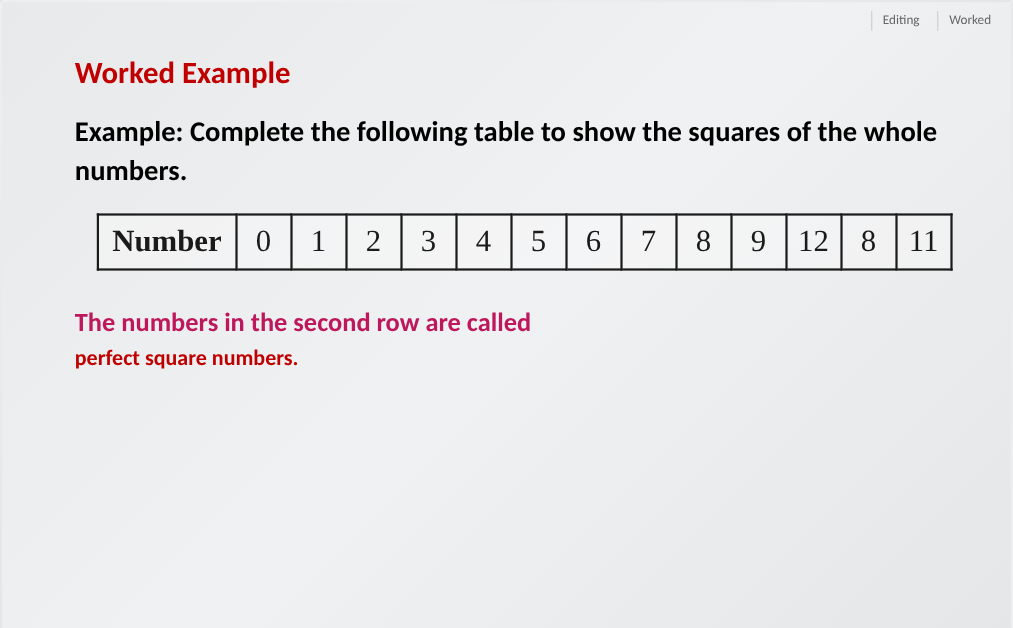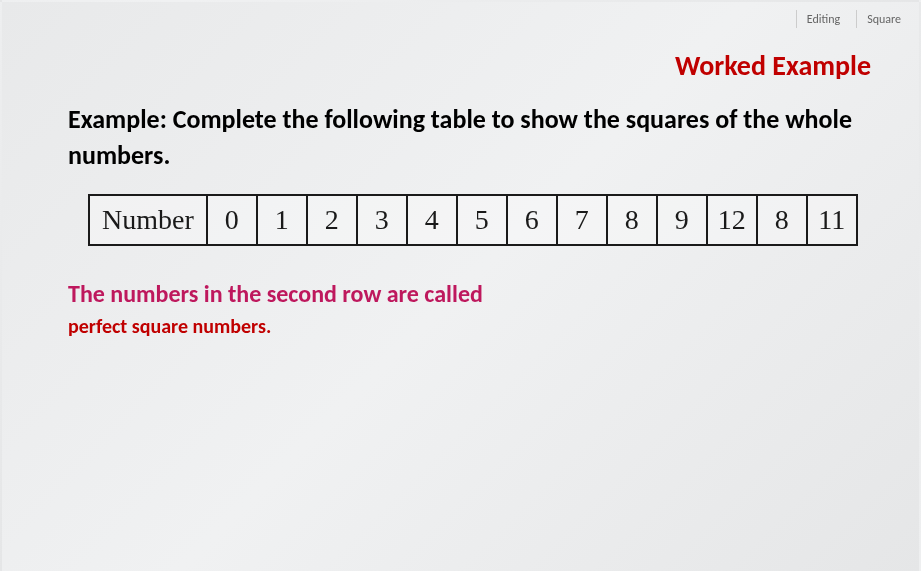--- a/index.html
+++ b/index.html
@@ -30,21 +30,20 @@
       border-left: 1px solid #ccc;
     }
     .content {
       padding: 40px 50px 30px 60px;
     }
     .title {
       color: #c00000;
       font-size: 28px;
       font-weight: bold;
       margin-bottom: 18px;
-      text-align: right;
     }
     .example-text {
       color: #000000;
       font-size: 26px;
       font-weight: bold;
       line-height: 1.4;
       margin-bottom: 20px;
     }
     .table-wrap {
       margin-left: 20px;
@@ -62,39 +61,40 @@
       color: #1a1a1a;
       padding: 8px 4px;
       min-width: 50px;
       height: 50px;
     }
     td.header-cell {
       min-width: 110px;
       text-align: center;
       padding-left: 12px;
       padding-right: 12px;
+      font-weight: bold;
     }
     .footer-text {
       font-size: 24px;
       font-weight: bold;
       line-height: 1.5;
       color: #be185d;
     }
     .footer-red {
       color: #c00000;
       font-size: 20px;
       font-weight: bold;
     }
   </style>
 </head>
 <body>
 
 <div class="top-bar">
   <span class="top-bar-item">Editing</span>
-  <span class="top-bar-item">Square</span>
+  <span class="top-bar-item">Worked</span>
 </div>
 
 <div class="content">
   <div class="title">Worked Example</div>
 
   <div class="example-text">Example: Complete the following table to show the squares of the whole numbers.</div>
 
   <div class="table-wrap">
     <table>
       <tbody>

